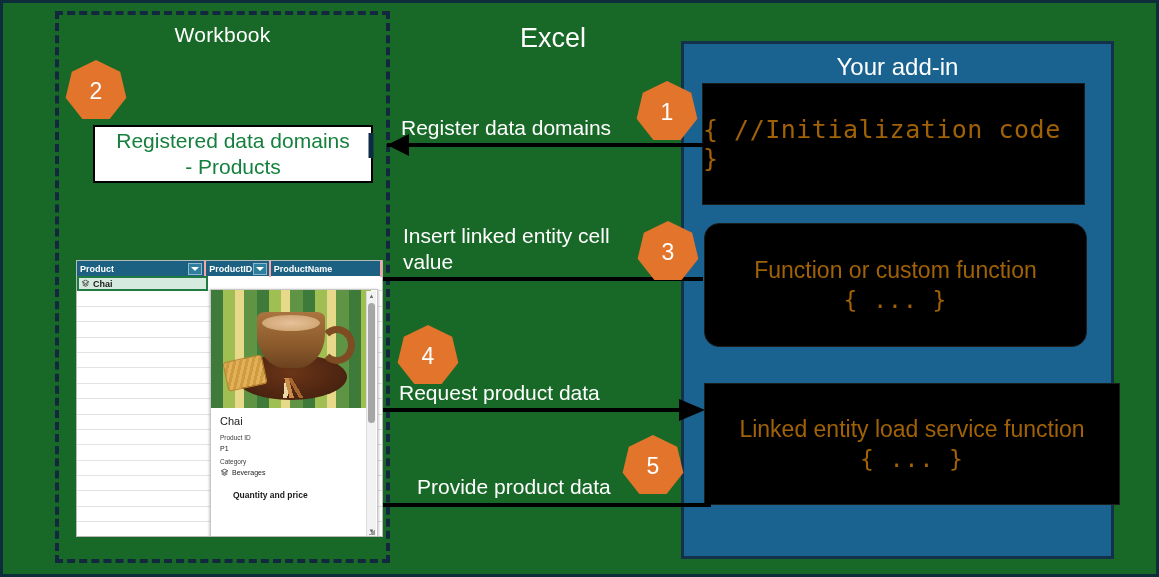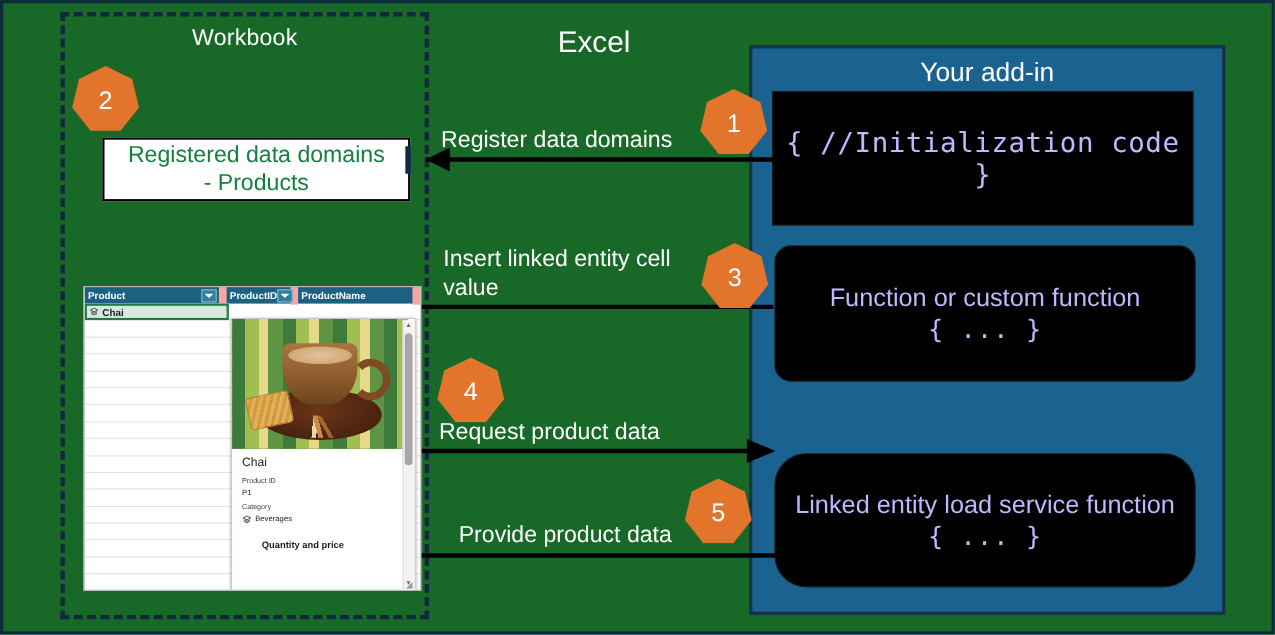--- a/index.html
+++ b/index.html
@@ -34,21 +34,21 @@
     left: 52px;
     top: 20px;
     width: 335px;
     text-align: center;
     color: #ffffff;
     font-size: 21px;
     letter-spacing: .2px;
   }
   #excel-title {
     position: absolute;
-    left: 432px;
+    left: 445px;
     top: 20px;
     width: 210px;
     text-align: center;
     color: #ffffff;
     font-size: 27px;
   }
   
   #registered-box {
     position: absolute;
     left: 90px;
@@ -84,40 +84,39 @@
     width: 433px;
     text-align: center;
     color: #ffffff;
     font-size: 24px;
   }
   .code-box {
     position: absolute;
     background: #000000;
     border: 1px solid #1c1c1c;
     box-sizing: border-box;
-    color: #c4b5fd;
+    color: #a16207;
     display: flex;
     flex-direction: column;
     align-items: center;
     justify-content: center;
-    text-align: center;
   }
   #code-box-1 {
     left: 699px; top: 80px; width: 383px; height: 122px;
   }
   #code-box-1 .mono {
     font-family: "DejaVu Sans Mono", monospace;
     font-size: 25px;
     letter-spacing: .5px;
   }
   #code-box-2 {
     left: 701px; top: 220px; width: 383px; height: 124px; border-radius: 15px;
   }
   #code-box-3 {
-    left: 701px; top: 409px; width: 383px; height: 122px; border-radius: 29px;
+    left: 701px; top: 380px; width: 416px; height: 122px;
   }
   .code-title {
     font-size: 23px;
     line-height: 30px;
   }
   .code-braces {
     font-family: "DejaVu Sans Mono", monospace;
     font-size: 23px;
     letter-spacing: 1px;
     line-height: 30px;
@@ -175,21 +174,21 @@
     color: #ffffff;
     font-size: 9px;
     font-weight: bold;
     align-items: center;
   }
   .col-head {
     display: flex;
     align-items: center;
     height: 16px;
     box-sizing: border-box;
-    border-right: 7px solid #fca5a5;
+    border-right: 2px solid #fca5a5;
     padding-left: 3px;
   }
   #col-head-product   { width: 130px; }
   #col-head-productid { width: 65px;  }
   #col-head-productname { width: 112px; }
   .filter-btn {
     width: 12px;
     height: 10px;
     background: #2e7ea0;
     border: 1px solid #8fb8cb;
@@ -324,22 +323,21 @@
     color: #1b1b1b;
     line-height: 11px;
     display: flex;
     align-items: center;
     gap: 3px;
   }
   #card-section {
     font-size: 8.5px;
     font-weight: bold;
     color: #1b1b1b;
-    padding: 12px 9px 0 7px;
-    margin-left: 20px;
+    padding: 12px 9px 0 22px;
   }
   #card-scrollbar {
     position: absolute;
     right: 1px; top: 1px;
     width: 9px;
     height: 246px;
     background: #f2f2f2;
     border-left: 1px solid #dcdcdc;
   }
   #card-scroll-thumb {

